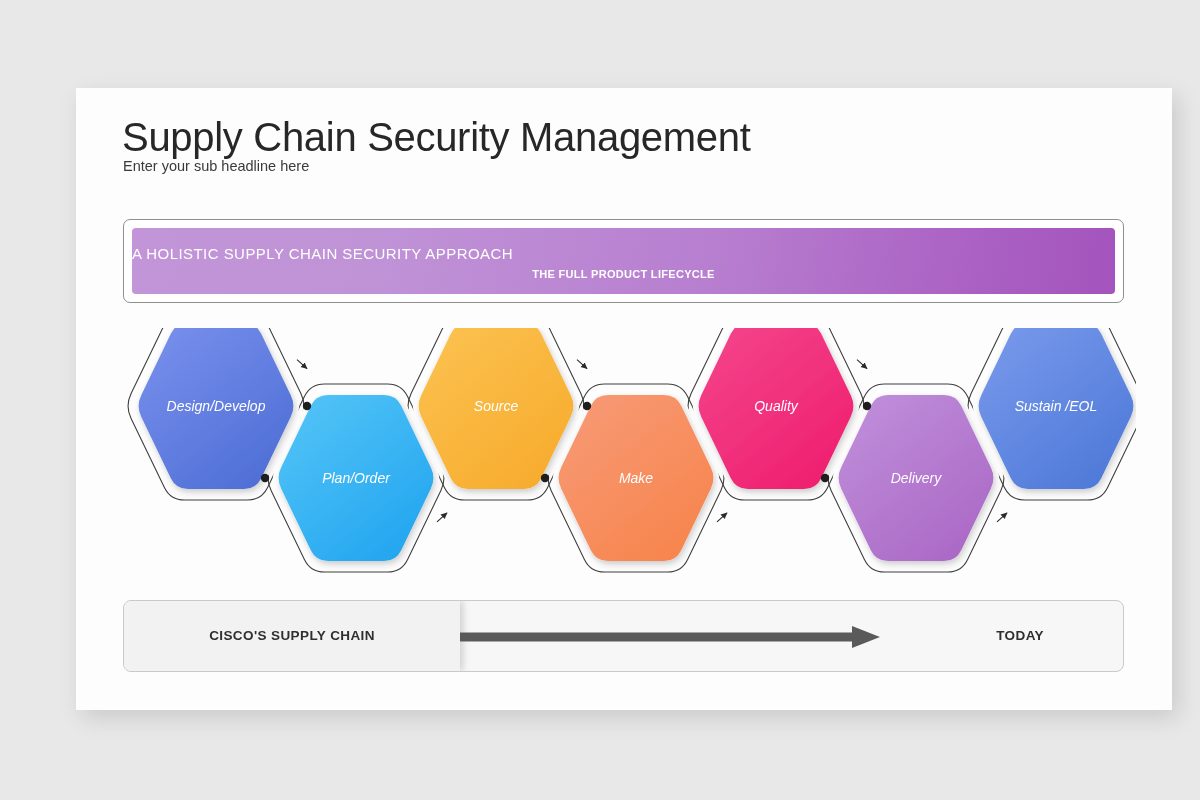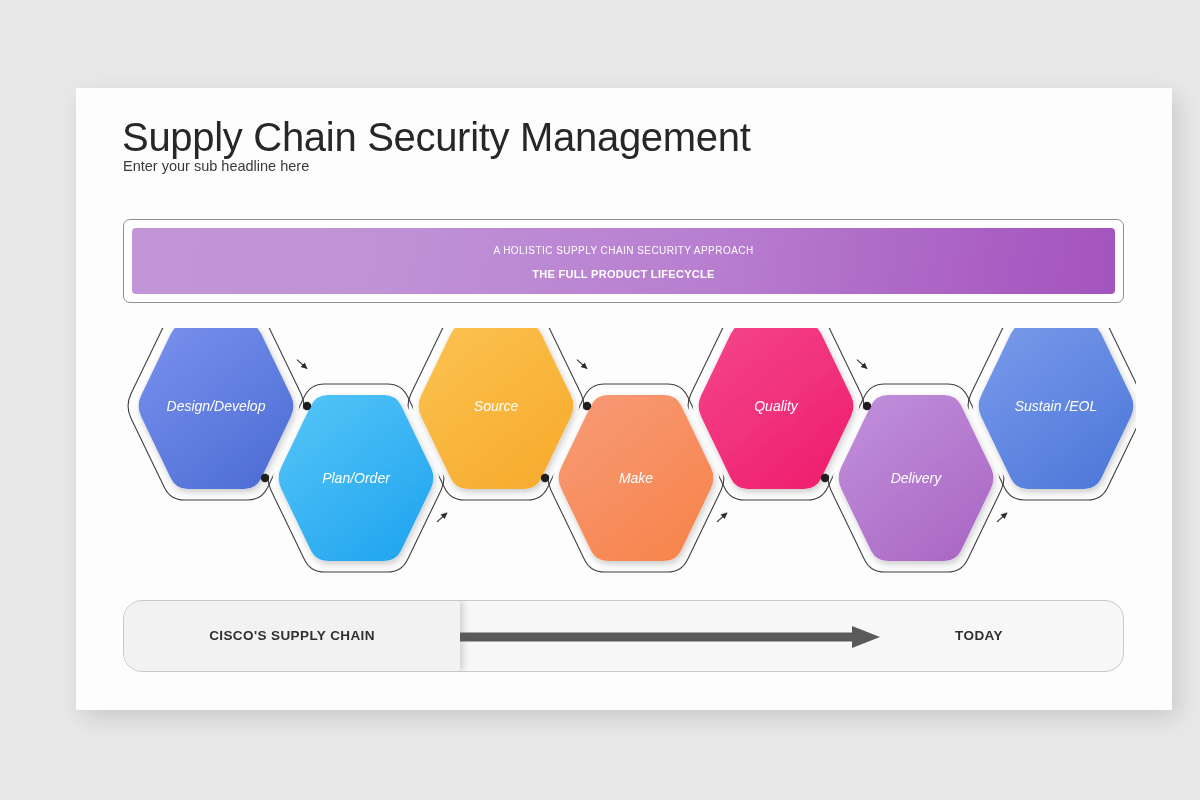--- a/index.html
+++ b/index.html
@@ -61,22 +61,21 @@
     right: 8px;
     bottom: 8px;
     border-radius: 4px;
     background: linear-gradient(100deg, #c295d8 0%, #c093d7 24%, #b87fd0 58%, #a95ec2 88%, #a454bd 100%);
   }
   .banner-line1 {
     position: absolute;
     top: 17px;
     left: 0;
     width: 100%;
-    text-align: center;
-    font-size: 10px;
+    font-size: 15px;
     letter-spacing: 0.45px;
     color: #ffffff;
     font-weight: 400;
   }
   .banner-line2 {
     position: absolute;
     top: 40px;
     left: 0;
     width: 100%;
     text-align: center;
@@ -102,21 +101,21 @@
     dominant-baseline: middle;
   }
   
   #timeline {
     position: absolute;
     left: 47px;
     top: 512px;
     width: 1001px;
     height: 72px;
     border: 1px solid #c9c9c9;
-    border-radius: 19px;
+    border-radius: 8px;
     background: #f7f7f7;
     box-sizing: border-box;
     overflow: hidden;
   }
   #timeline-left-panel {
     position: absolute;
     left: 0;
     top: 0;
     width: 336px;
     height: 100%;
@@ -143,21 +142,21 @@
     width: 420px;
     height: 22px;
   }
   #timeline-right-label {
     position: absolute;
     left: 790px;
     top: 0;
     width: 130px;
     height: 70px;
     line-height: 70px;
-    text-align: center;
+    text-align: right;
     font-size: 13.5px;
     font-weight: bold;
     color: #2f2f2f;
     letter-spacing: 0.4px;
   }
 </style>
 </head>
 <body>
 
 <div id="slide">

